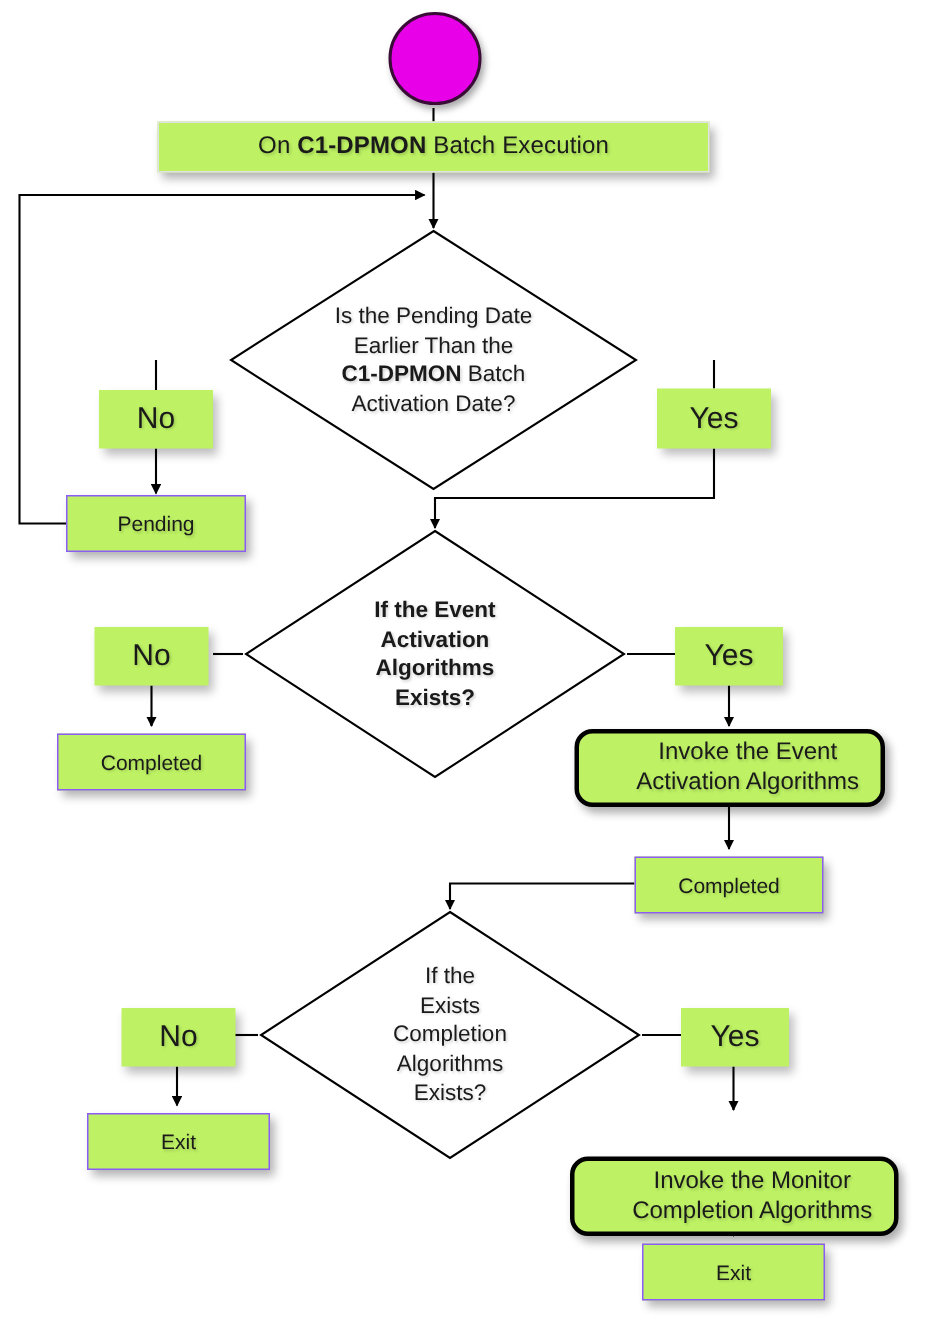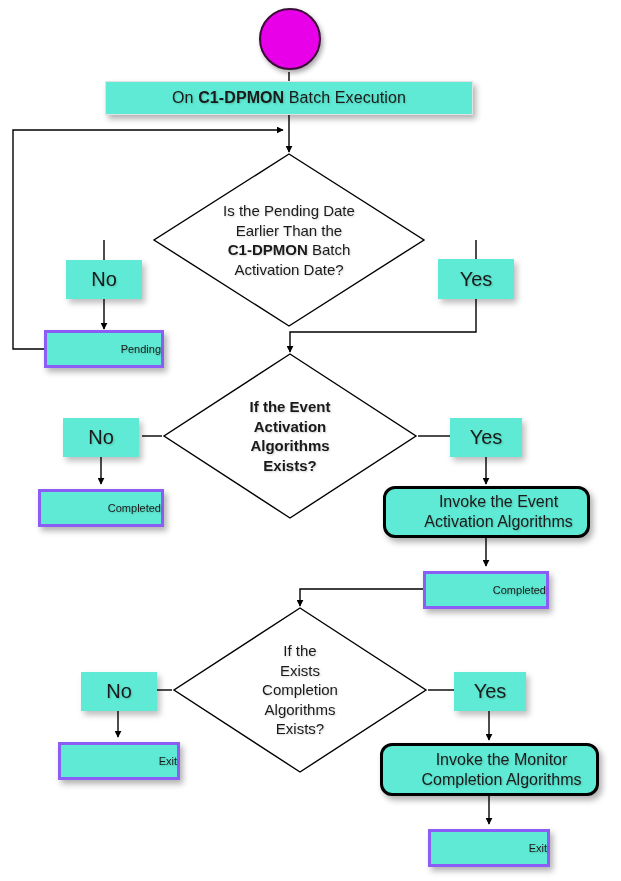--- a/index.html
+++ b/index.html
@@ -29,21 +29,21 @@
 
   
   .node {
     position: absolute;
     box-sizing: border-box;
     display: flex;
     align-items: center;
     justify-content: center;
     text-align: center;
     color: #1a1a1a;
-    background: #5eead4;
+    background: #bef264;
   }
 
   
   .start-circle {
     position: absolute;
     border-radius: 50%;
     background: #e800e8;
     border: 2px solid #3b0b38;
     box-shadow: 2px 3px 5px rgba(0,0,0,0.35);
     box-sizing: border-box;
@@ -53,24 +53,23 @@
   .banner {
     border: 1px solid #e2e2e2;
     box-shadow: 3px 4px 6px rgba(0,0,0,0.30);
     font-size: 16px;
     letter-spacing: 0.1px;
   }
   .banner b { font-weight: 700; }
 
   
   .box-thick {
-    border: 3px solid #8b5cf6;
+    border: 1px solid #8b5cf6;
     box-shadow: 3px 4px 6px rgba(0,0,0,0.30);
-    font-size: 11px;
-    justify-content: flex-end;
+    font-size: 14px;
   }
 
   
   .box-round {
     border: 3px solid #000000;
     border-radius: 12px;
     box-shadow: 3px 4px 6px rgba(0,0,0,0.32);
     font-size: 16px;
     line-height: 1.22;
     padding-left: 24px;
@@ -240,21 +239,21 @@
     <span class="txt-shadow">No</span>
   </div>
   <div class="node chip" style="left:454px; top:672px; width:72px; height:39px;">
     <span class="txt-shadow">Yes</span>
   </div>
 
   <div class="node box-thick" style="left:58px; top:742px; width:122px; height:38px;">
     <span class="txt-shadow">Exit</span>
   </div>
 
-  <div class="node box-round" style="left:380px; top:743px; width:219px; height:53px;">
+  <div class="node box-round" style="left:380px; top:771px; width:219px; height:53px;">
     <span class="txt-shadow">
       <span>Invoke the Monitor</span><br>
       <span>Completion Algorithms</span>
     </span>
   </div>
 
   <div class="node box-thick" style="left:428px; top:829px; width:122px; height:38px;">
     <span class="txt-shadow">Exit</span>
   </div>
 

